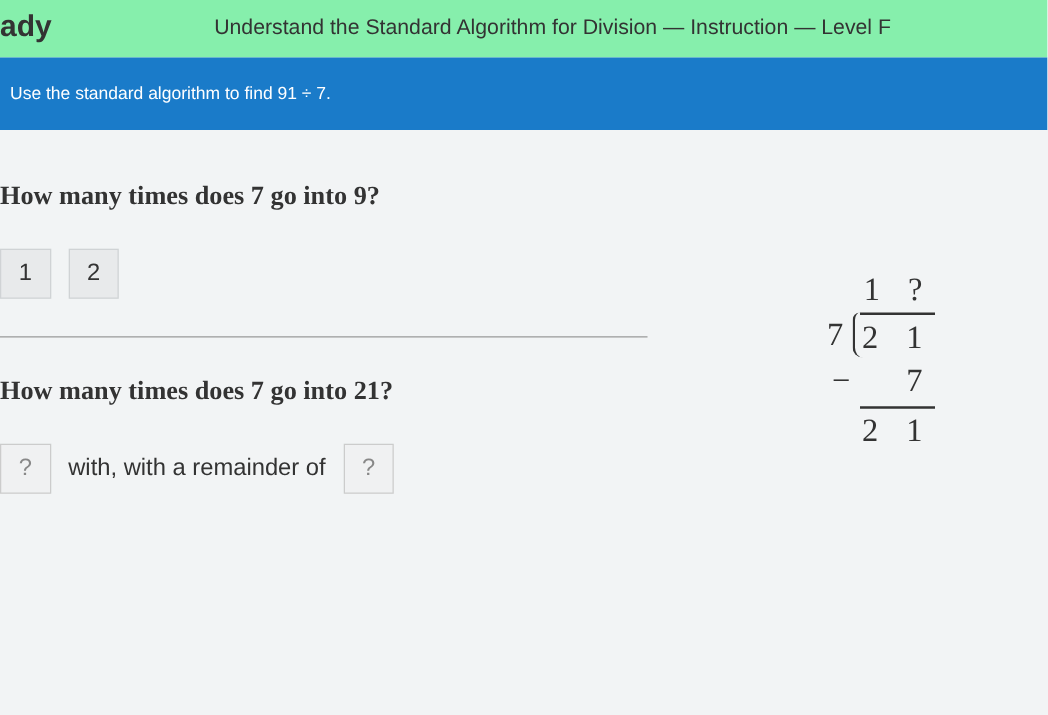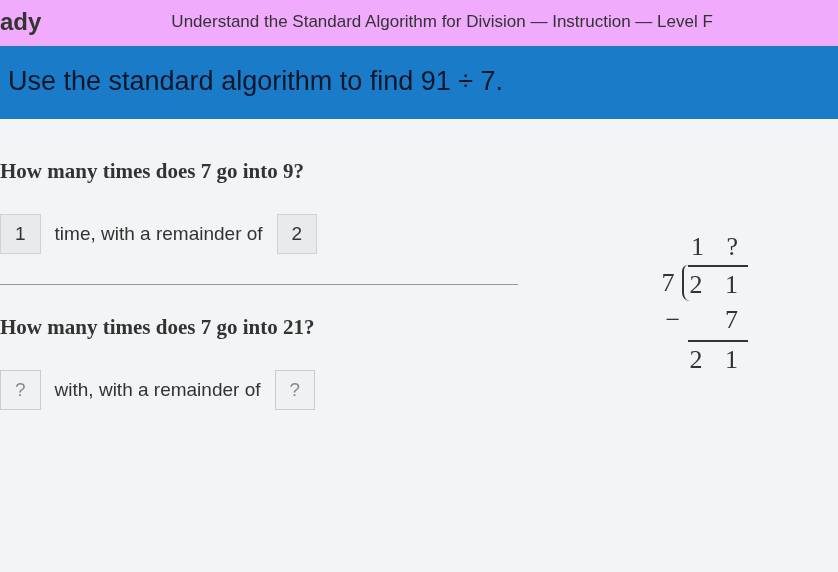--- a/index.html
+++ b/index.html
@@ -11,39 +11,39 @@
       font-family: -apple-system, BlinkMacSystemFont, 'Segoe UI', Arial, sans-serif;
       background: #f2f4f5;
       width: 838px;
       height: 572px;
       overflow: hidden;
     }
     .header {
       display: flex;
       align-items: center;
       padding: 8px 0 10px 0;
-      background: #f0abfc;
+      background: #86efac;
     }
     .logo {
       font-size: 24px;
       font-weight: 600;
       color: #333;
       padding-left: 0;
       margin-right: 130px;
     }
     .lesson-title {
       font-size: 17px;
       color: #333;
       font-weight: 400;
     }
     .instruction-bar {
       background: #1a7bc9;
-      color: #0f172a;
+      color: #ffffff;
       padding: 20px 8px 22px 8px;
-      font-size: 27px;
+      font-size: 14px;
       font-weight: 500;
     }
     .content {
       padding: 40px 0 0 0;
       position: relative;
     }
     .question-block {
       margin-bottom: 28px;
       padding-left: 0;
     }
@@ -146,21 +146,20 @@
 </div>
 
 <div class="instruction-bar">Use the standard algorithm to find 91 ÷ 7.</div>
 
 <div class="content">
 
   <div class="question-block">
     <div class="question-text">How many times does 7 go into 9?</div>
     <div class="answer-row">
       <div class="answer-box">1</div>
-      <span>time, with a remainder of</span>
       <div class="answer-box">2</div>
     </div>
   </div>
 
   <hr class="divider">
 
   <div class="question-block">
     <div class="question-text">How many times does 7 go into 21?</div>
     <div class="answer-row">
       <div class="answer-box placeholder">?</div>

